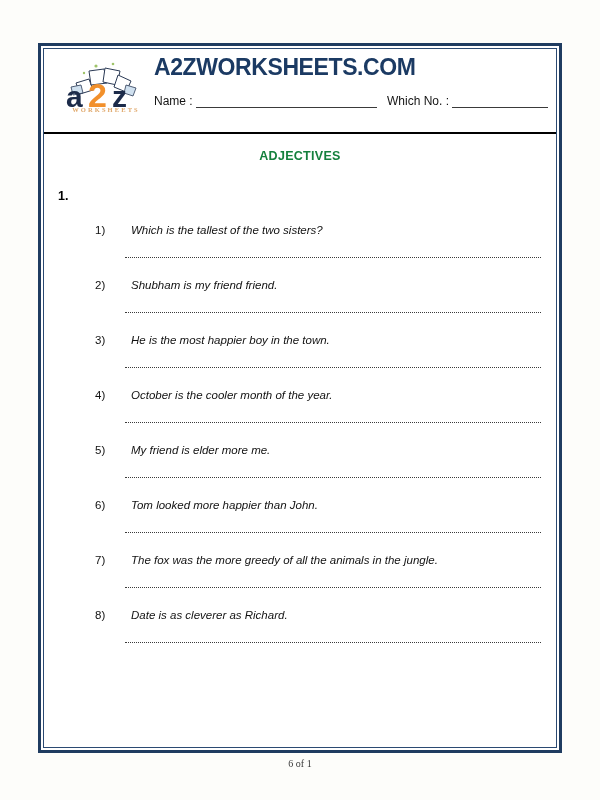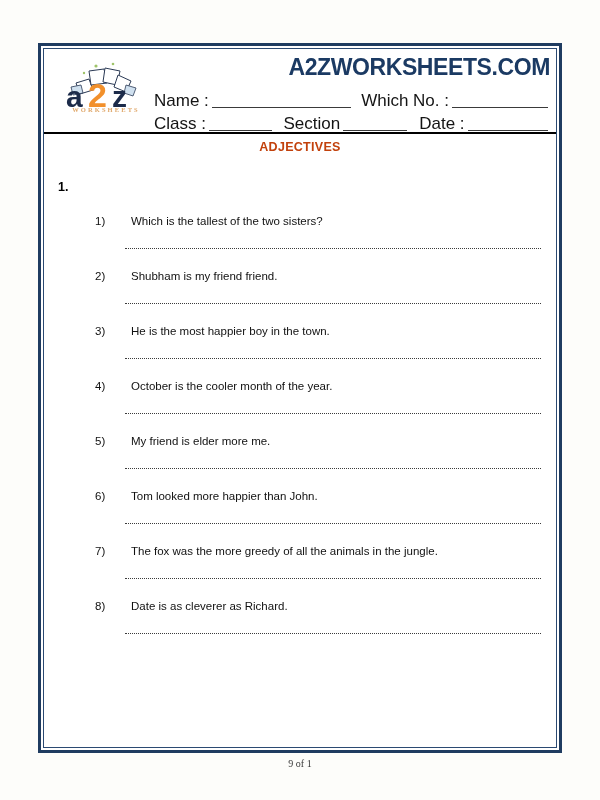--- a/index.html
+++ b/index.html
@@ -69,39 +69,39 @@
     font-weight: bold;
     color: #e0a86b;
     font-family: "Liberation Serif", serif;
   }
 
   .site-title {
     position: absolute;
     left: 110px;
     right: 6px;
     top: 5px;
-    text-align: right;
+    text-align: left;
     font-size: 23px;
     font-weight: bold;
     letter-spacing: -0.4px;
     color: #1b3a63;
     font-family: "Liberation Sans", sans-serif;
   }
 
   .field-rows {
     position: absolute;
     left: 110px;
     right: 8px;
     top: 36px;
   }
   .field-row {
     display: flex;
     align-items: flex-end;
     height: 23px;
-    font-size: 17px;
+    font-size: 12px;
     color: #141414;
   }
   .field-label {
     white-space: nowrap;
     padding-right: 3px;
     line-height: 14px;
   }
   .field-blank {
     border-bottom: 1px solid #3a3a3a;
     height: 13px;
@@ -114,22 +114,22 @@
 
   
   .sheet-body {
     position: relative;
     padding: 0;
   }
   .worksheet-title {
     text-align: center;
     font-size: 12.5px;
     font-weight: bold;
-    color: #c2410c;
-    margin-top: 6px;
+    color: #15803d;
+    margin-top: 15px;
     letter-spacing: 0.3px;
   }
   .instruction-row {
     display: flex;
     margin-top: 26px;
     padding-left: 14px;
     font-size: 12.5px;
     font-weight: bold;
     color: #000000;
   }
@@ -146,21 +146,21 @@
   .q-row {
     display: flex;
     font-size: 11.5px;
     color: #111111;
     line-height: 15px;
   }
   .q-num {
     width: 36px;
     flex: 0 0 36px;
   }
-  .q-text { flex: 1 1 auto; }
+  .q-text { flex: 1 1 auto; font-style: italic; }
   .answer-line {
     height: 0;
     border-bottom: 1.6px dotted #3b3b3b;
     margin: 19px 1px 20px 30px;
   }
 
   
   .page-footer {
     position: absolute;
     left: 0;
@@ -208,28 +208,20 @@
 
       <div class="site-title">A2ZWORKSHEETS.COM</div>
 
       <div class="field-rows">
         <div class="field-row">
           <span class="field-label">Name :</span>
           <span class="field-blank blank-name"></span>
           <span class="field-label">Which No. :</span>
           <span class="field-blank blank-roll"></span>
         </div>
-        <div class="field-row">
-          <span class="field-label">Class :</span>
-          <span class="field-blank blank-class"></span>
-          <span class="field-label">Section</span>
-          <span class="field-blank blank-section"></span>
-          <span class="field-label">Date :</span>
-          <span class="field-blank blank-date"></span>
-        </div>
       </div>
     </div>
 
     <div class="sheet-body">
 
       <div class="worksheet-title">ADJECTIVES</div>
 
       <div class="instruction-row">
         <span class="instruction-num">1.</span>
       </div>
@@ -299,13 +291,13 @@
           </div>
           <div class="answer-line"></div>
         </div>
 
       </div>
     </div>
 
   </div>
 </div>
 
-<div class="page-footer">9 of 1</div>
+<div class="page-footer">6 of 1</div>
 
 </body></html>

